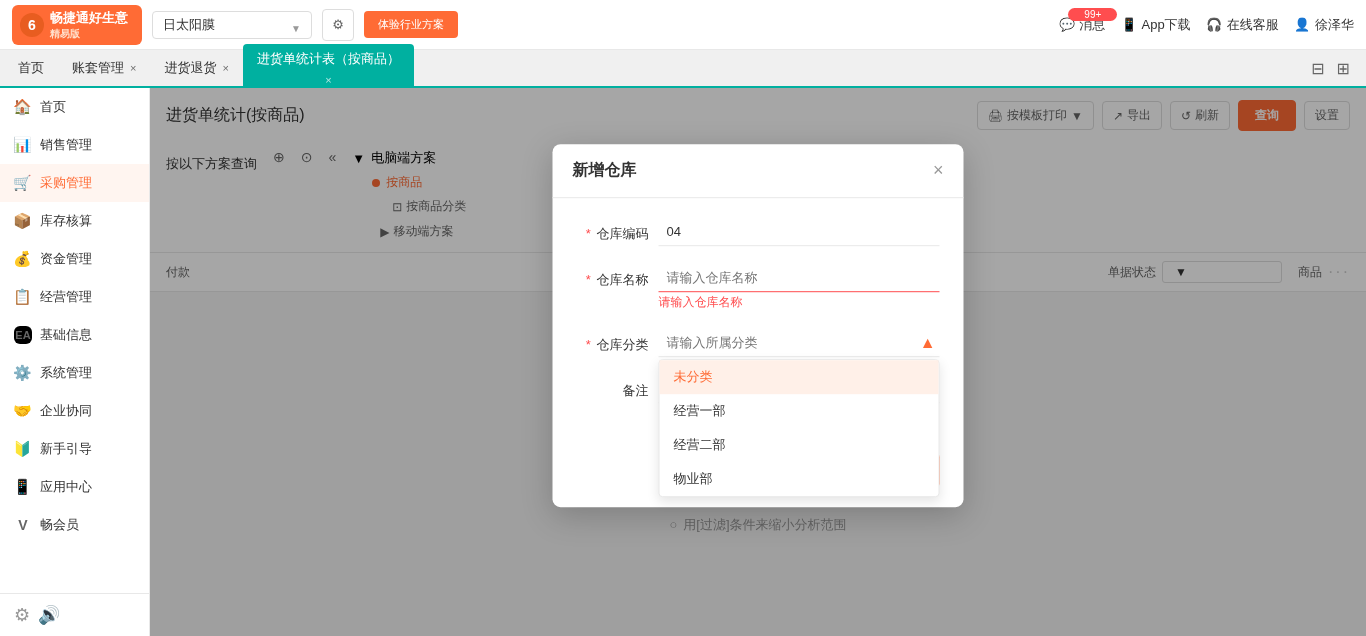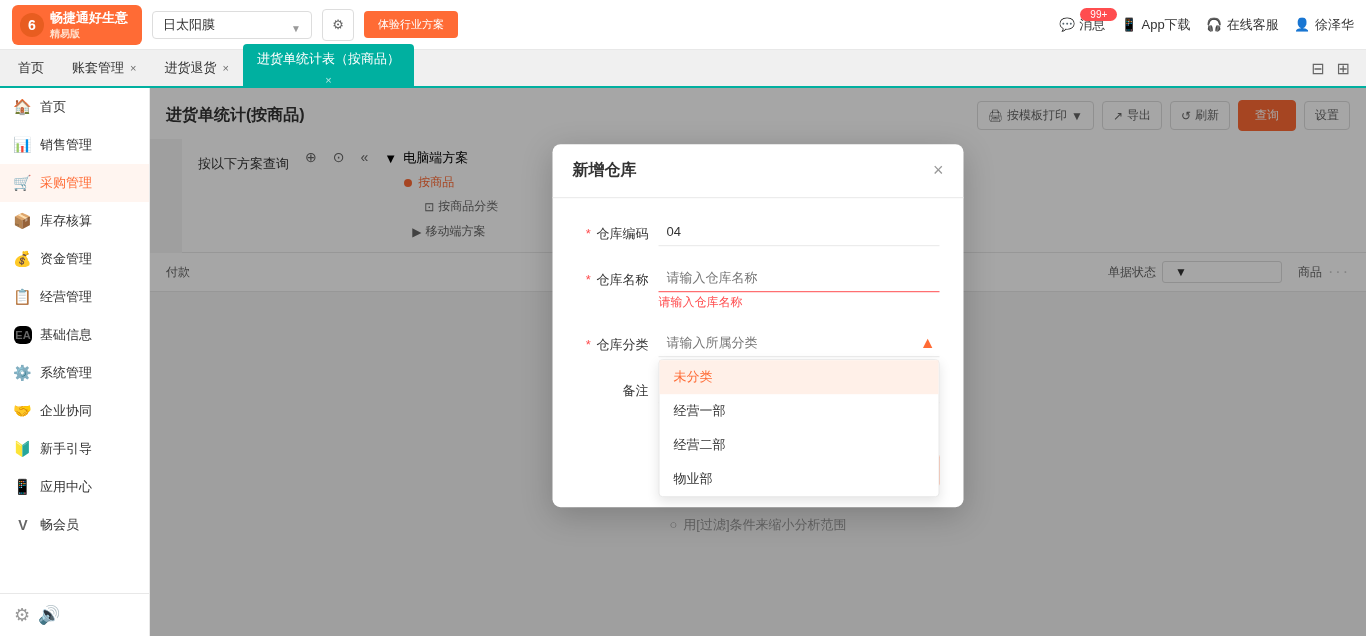--- a/index.html
+++ b/index.html
@@ -18,21 +18,21 @@
     .logo-sub { font-size: 10px; color: #ffe0cc; }
     .search-bar {
       display: flex; align-items: flex-end; border: 1px solid #ddd; border-radius: 4px; padding: 4px 10px; min-width: 160px; gap: 6px; background: #fff;
     }
     .search-text { color: #333; font-size: 13px; flex: 1; }
     .search-arrow { color: #999; font-size: 10px; }
     .gear-btn { width: 32px; height: 32px; border: 1px solid #ddd; border-radius: 4px; display: flex; align-items: center; justify-content: center; background: #fff; cursor: pointer; color: #666; }
     .trial-btn { background: #ff6b35; color: #fff; border: none; border-radius: 4px; padding: 6px 14px; font-size: 11px; cursor: pointer; }
     .header-right { display: flex; align-items: center; gap: 16px; margin-left: auto; }
     .notif-area { display: flex; align-items: center; gap: 4px; color: #333; font-size: 13px; position: relative; cursor: pointer; }
-    .badge { background: #ff4d4f; color: #fff; font-size: 10px; border-radius: 8px; padding: 1px 10px; position: absolute; top: -8px; right: -12px; white-space: nowrap; }
+    .badge { background: #ff4d4f; color: #fff; font-size: 10px; border-radius: 8px; padding: 1px 16px; position: absolute; top: -8px; right: -12px; white-space: nowrap; }
     .header-icon-item { display: flex; align-items: center; gap: 4px; color: #333; font-size: 13px; cursor: pointer; }
     .user-area { display: flex; align-items: center; gap: 4px; color: #333; font-size: 13px; cursor: pointer; }
 
     
     .tab-bar {
       display: flex; align-items: center; background: #f0f0f0; border-bottom: 2px solid #00b0a0; height: 38px; padding: 0 4px;
     }
     .tab {
       display: flex; align-items: center; gap: 6px; padding: 6px 14px; border-radius: 4px 4px 0 0; cursor: pointer; font-size: 13px; color: #333; white-space: nowrap;
     }
@@ -55,27 +55,27 @@
     .sidebar-item.active { background: #fff5f0; color: #ff6b35; }
     .sidebar-item .si-icon { width: 18px; height: 18px; display: flex; align-items: center; justify-content: center; font-size: 15px; }
     .sidebar-bottom { margin-top: auto; display: flex; gap: 8px; padding: 10px 14px; border-top: 1px solid #e8e8e8; }
     .sidebar-bottom-btn { font-size: 18px; color: #999; cursor: pointer; }
 
     
     .content { flex: 1; background: #f5f5f5; display: flex; flex-direction: column; position: relative; overflow: hidden; }
 
     
     .page-header { background: #fff; padding: 12px 16px 8px; display: flex; align-items: center; justify-content: space-between; }
-    .page-title { font-size: 16px; font-weight: bold; color: #333; }
+    .page-title { font-size: 16px; font-weight: normal; color: #333; }
     .page-actions { display: flex; align-items: center; gap: 8px; }
     .action-btn { display: flex; align-items: center; gap: 4px; padding: 5px 10px; border: 1px solid #ddd; border-radius: 4px; background: #fff; cursor: pointer; font-size: 12px; color: #666; }
-    .action-btn.primary { background: #ff6b35; color: #fff; border-color: #ff6b35; font-weight: normal; padding: 6px 16px; }
-
-    
-    .filter-section { background: #fff; padding: 10px 16px; border-bottom: 1px solid #e8e8e8; display: flex; align-items: flex-start; gap: 16px; margin-left: 32px; }
+    .action-btn.primary { background: #ff6b35; color: #fff; border-color: #ff6b35; font-weight: bold; padding: 6px 16px; }
+
+    
+    .filter-section { background: #fff; padding: 10px 16px; border-bottom: 1px solid #e8e8e8; display: flex; align-items: flex-start; gap: 16px; }
     .filter-label { font-size: 13px; color: #333; white-space: nowrap; padding-top: 6px; }
     .filter-schemes { display: flex; flex-direction: column; gap: 4px; flex: 1; }
     .scheme-header { display: flex; align-items: center; gap: 6px; }
     .scheme-icon { font-size: 14px; color: #666; cursor: pointer; }
     .scheme-items { display: flex; flex-direction: column; gap: 2px; padding-left: 12px; }
     .scheme-item { display: flex; align-items: center; gap: 6px; padding: 3px 8px; cursor: pointer; border-radius: 3px; color: #333; font-size: 12px; }
     .scheme-item.active { color: #ff6b35; }
     .scheme-dot { width: 8px; height: 8px; border-radius: 50%; background: #ff6b35; }
     .scheme-sub { padding-left: 20px; font-size: 12px; color: #666; display: flex; align-items: center; gap: 4px; cursor: pointer; padding: 2px 8px 2px 28px; }
 

